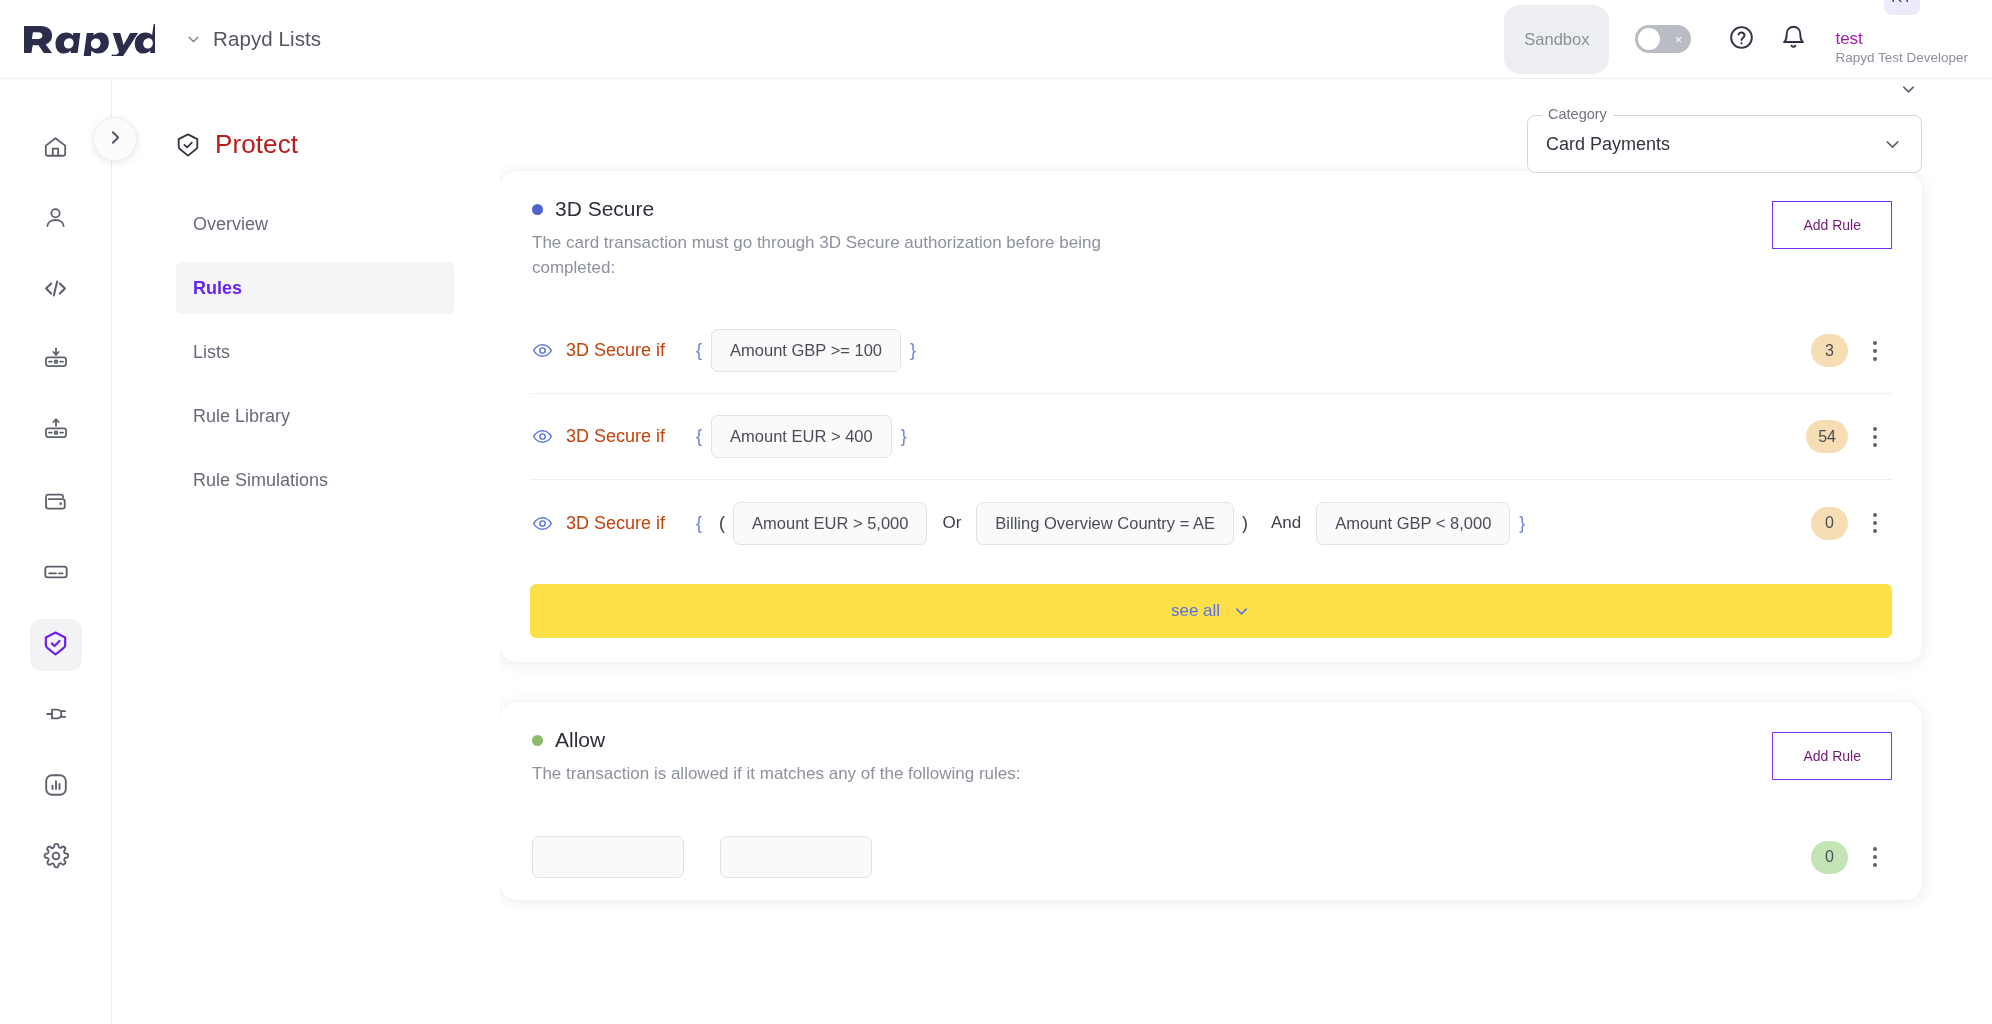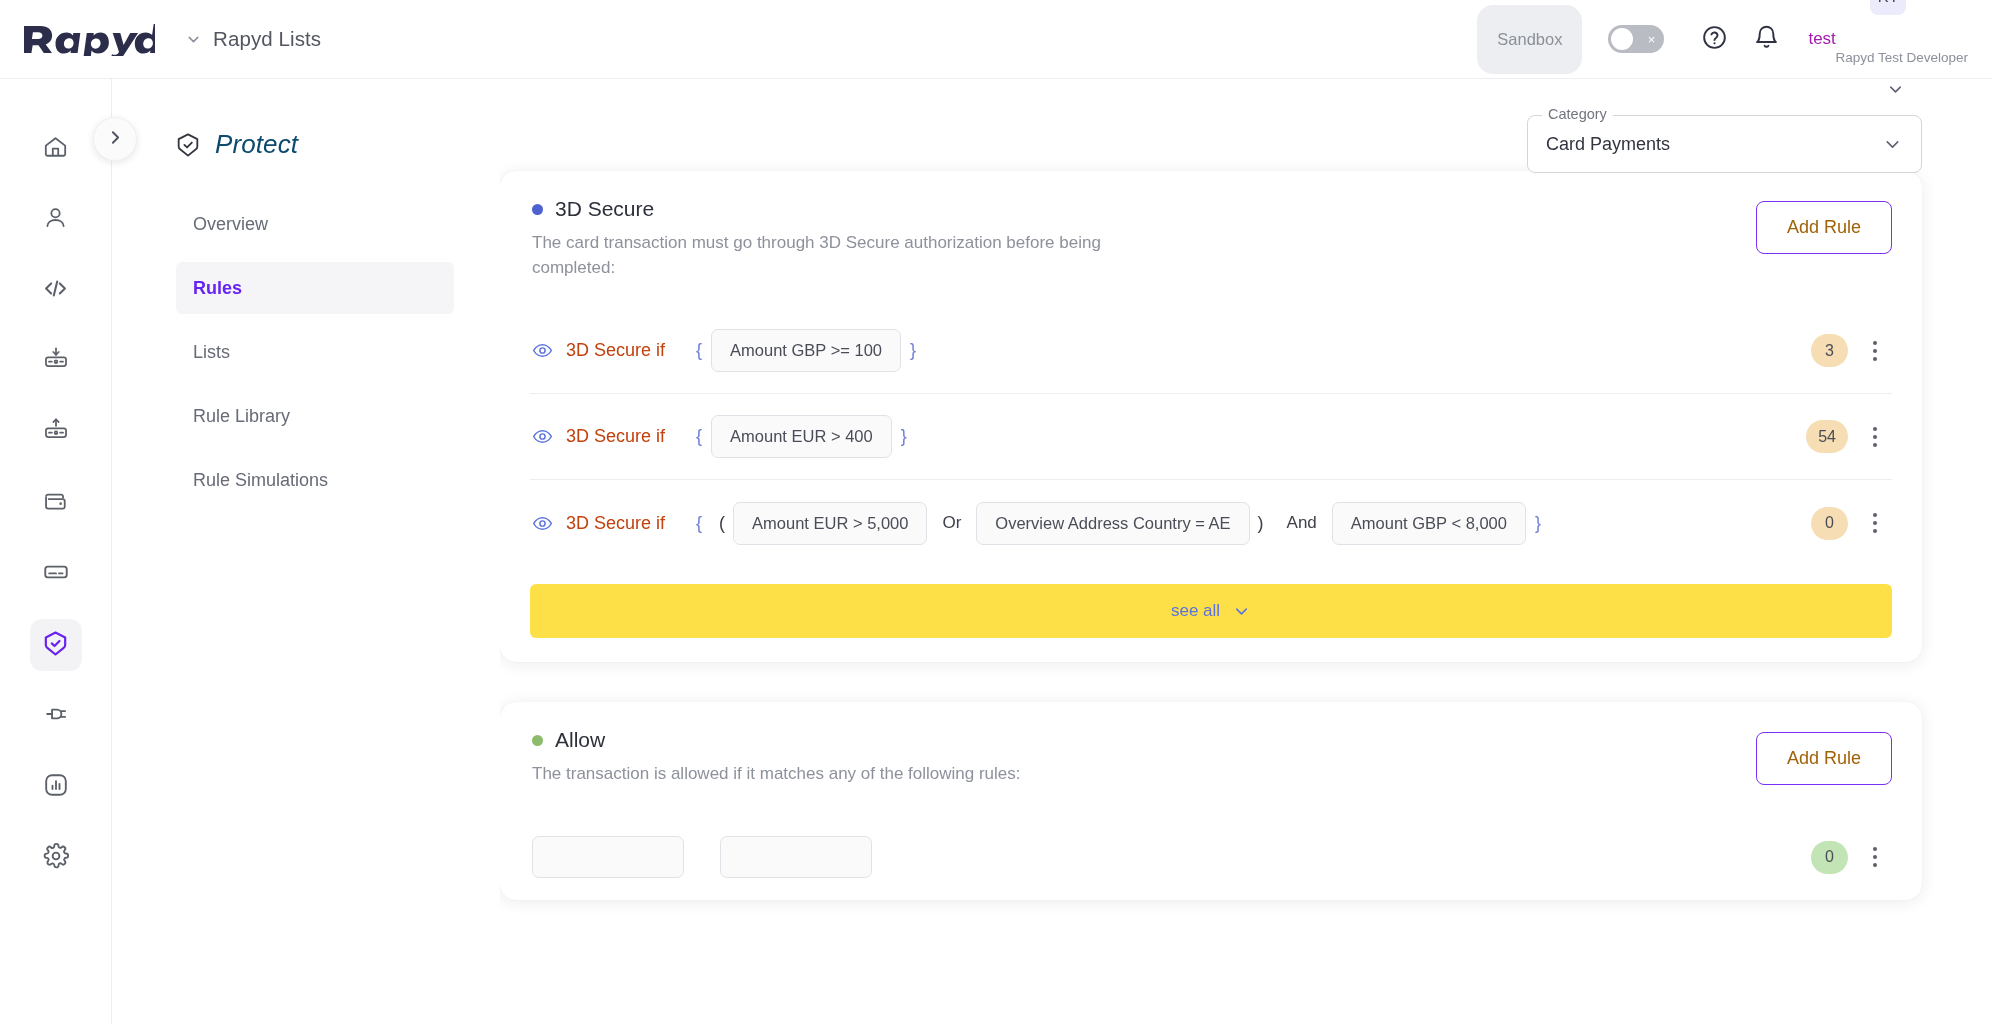--- a/index.html
+++ b/index.html
@@ -63,21 +63,21 @@
     flex-direction: column;
   }
   .avatar {
     width: 36px; height: 36px; border-radius: 8px;
     background: #ecebfb; color: #40445a;
     display:flex; align-items:center; justify-content:center;
     font-size: 15.5px; letter-spacing: .3px;
   }
   .user-text { line-height: 1.25; }
   .user-name { font-size: 17px; color: #a21caf; }
-  .user-role { font-size: 13.5px; color: #8c909b; margin-left: 27px; }
+  .user-role { font-size: 13.5px; color: #8c909b; }
   .user-chip .chev { color:#5c6070; margin-left: 14px; display:flex; }
 
   
   .rail {
     position: absolute; top: 79px; left: 0; bottom: 0; width: 112px;
     background: #fff; border-right: 1px solid #eceef2;
     padding-top: 43px;
     display:flex; flex-direction: column; align-items: center; gap: 19px;
     z-index: 20;
   }
@@ -98,21 +98,21 @@
 
   
   .subnav {
     position:absolute; top: 79px; left: 112px; width: 388px; bottom:0;
     background:#fff; padding: 50px 0 0 62px;
   }
   .page-title-row {
     display:flex; align-items:center; gap: 13px; margin-bottom: 38px;
   }
   .page-title-row .shield { color:#33363f; display:flex; }
-  .page-title { font-size: 26px; color:#0c4a6e; letter-spacing:.1px;font-style:italic; }
+  .page-title { font-size: 26px; color:#b91c1c; letter-spacing:.1px; }
   .subnav-list { width: 278px; margin-left: 2px; }
   .subnav-item {
     height: 52px; display:flex; align-items:center;
     padding-left: 17px; border-radius: 6px; cursor:pointer;
     font-size: 18px; color:#676b76; margin-bottom: 12px;
   }
   .subnav-item.active { background:#f5f5f7; color:#6524f5; font-weight:700; }
 
   
   .main {
@@ -149,22 +149,22 @@
   }
   .card-head-left { flex: 1; padding-left: 2px; }
   .card-title-row { display:flex; align-items:center; gap: 12px; }
   .dot { width: 11px; height: 11px; border-radius:50%; }
   .card-title { font-size: 21px; color:#2d303a; }
   .card-desc {
     font-size: 17px; color:#8d919b; line-height:1.48;
     margin-top: 9px; max-width: 640px;
   }
   .add-rule-btn {
-    border: 1.6px solid #7b2ff7; color:#a16207; background:#fff;
-    border-radius: 8px; font-size: 18px; padding: 15px 30px;
+    border: 1.6px solid #7b2ff7; color:#701a75; background:#fff;
+    border-radius: 0; font-size: 14px; padding: 15px 30px;
     cursor:pointer; font-family: inherit; white-space:nowrap;
     margin-top: 4px;
   }
 
   .rules-list { padding: 0 30px; margin-top: 22px; }
   .rule-row {
     display:flex; align-items:center; min-height: 86px;
     border-bottom: 1px solid #eceef1; padding: 10px 0;
   }
   .rule-row:last-child { border-bottom: none; }
@@ -494,21 +494,21 @@
                 <svg width="21" height="21" viewBox="0 0 24 24" fill="none" stroke="currentColor" stroke-width="1.7">
                     <path d="M1.9 12S5.6 5.4 12 5.4 22.1 12 22.1 12 18.4 18.6 12 18.6 1.9 12 1.9 12z"></path>
                     <circle cx="12" cy="12" r="3"></circle>
                   </svg>
               </span>
               <span class="rule-name">3D Secure if</span>
               <span class="brace">{</span>
               <span class="paren">(</span>
               <span class="chip">Amount EUR &gt; 5,000</span>
               <span class="logic-op">Or</span>
-              <span class="chip">Overview Address Country = AE</span>
+              <span class="chip">Billing Overview Country = AE</span>
               <span class="paren">)</span>
               <span class="logic-op">And</span>
               <span class="chip">Amount GBP &lt; 8,000</span>
               <span class="brace">}</span>
             </div>
             <div class="rule-right">
               <span class="count-badge amber">0</span>
               <span class="kebab">
                   <i></i>
                   <i></i>

